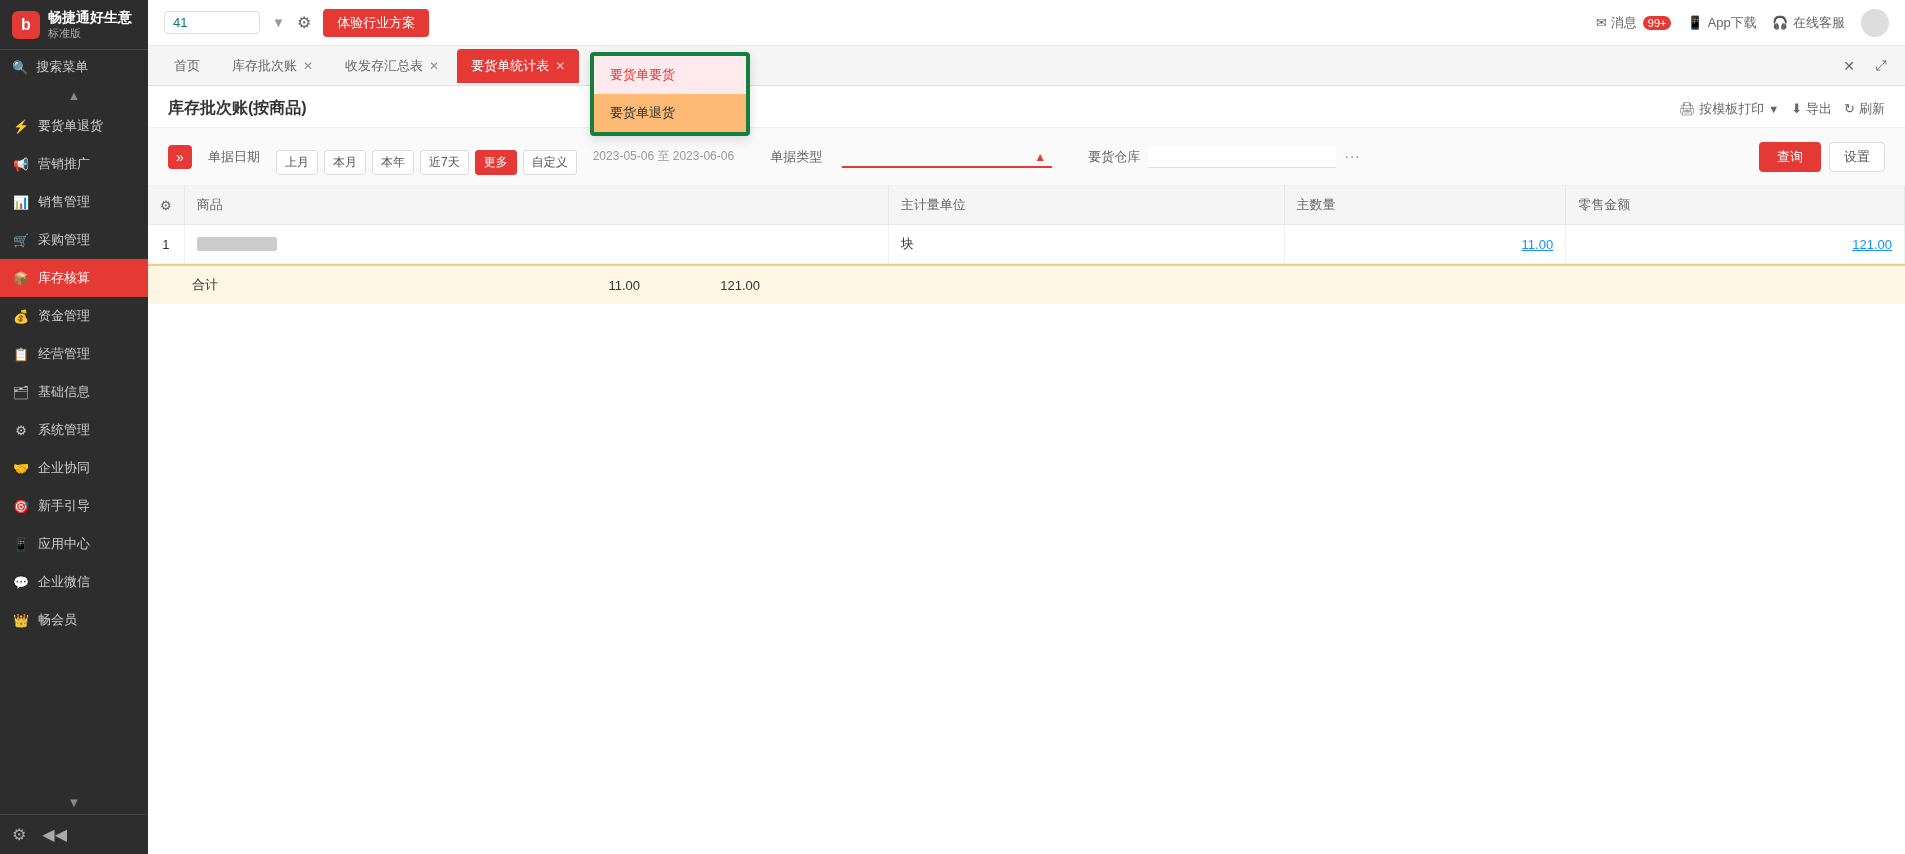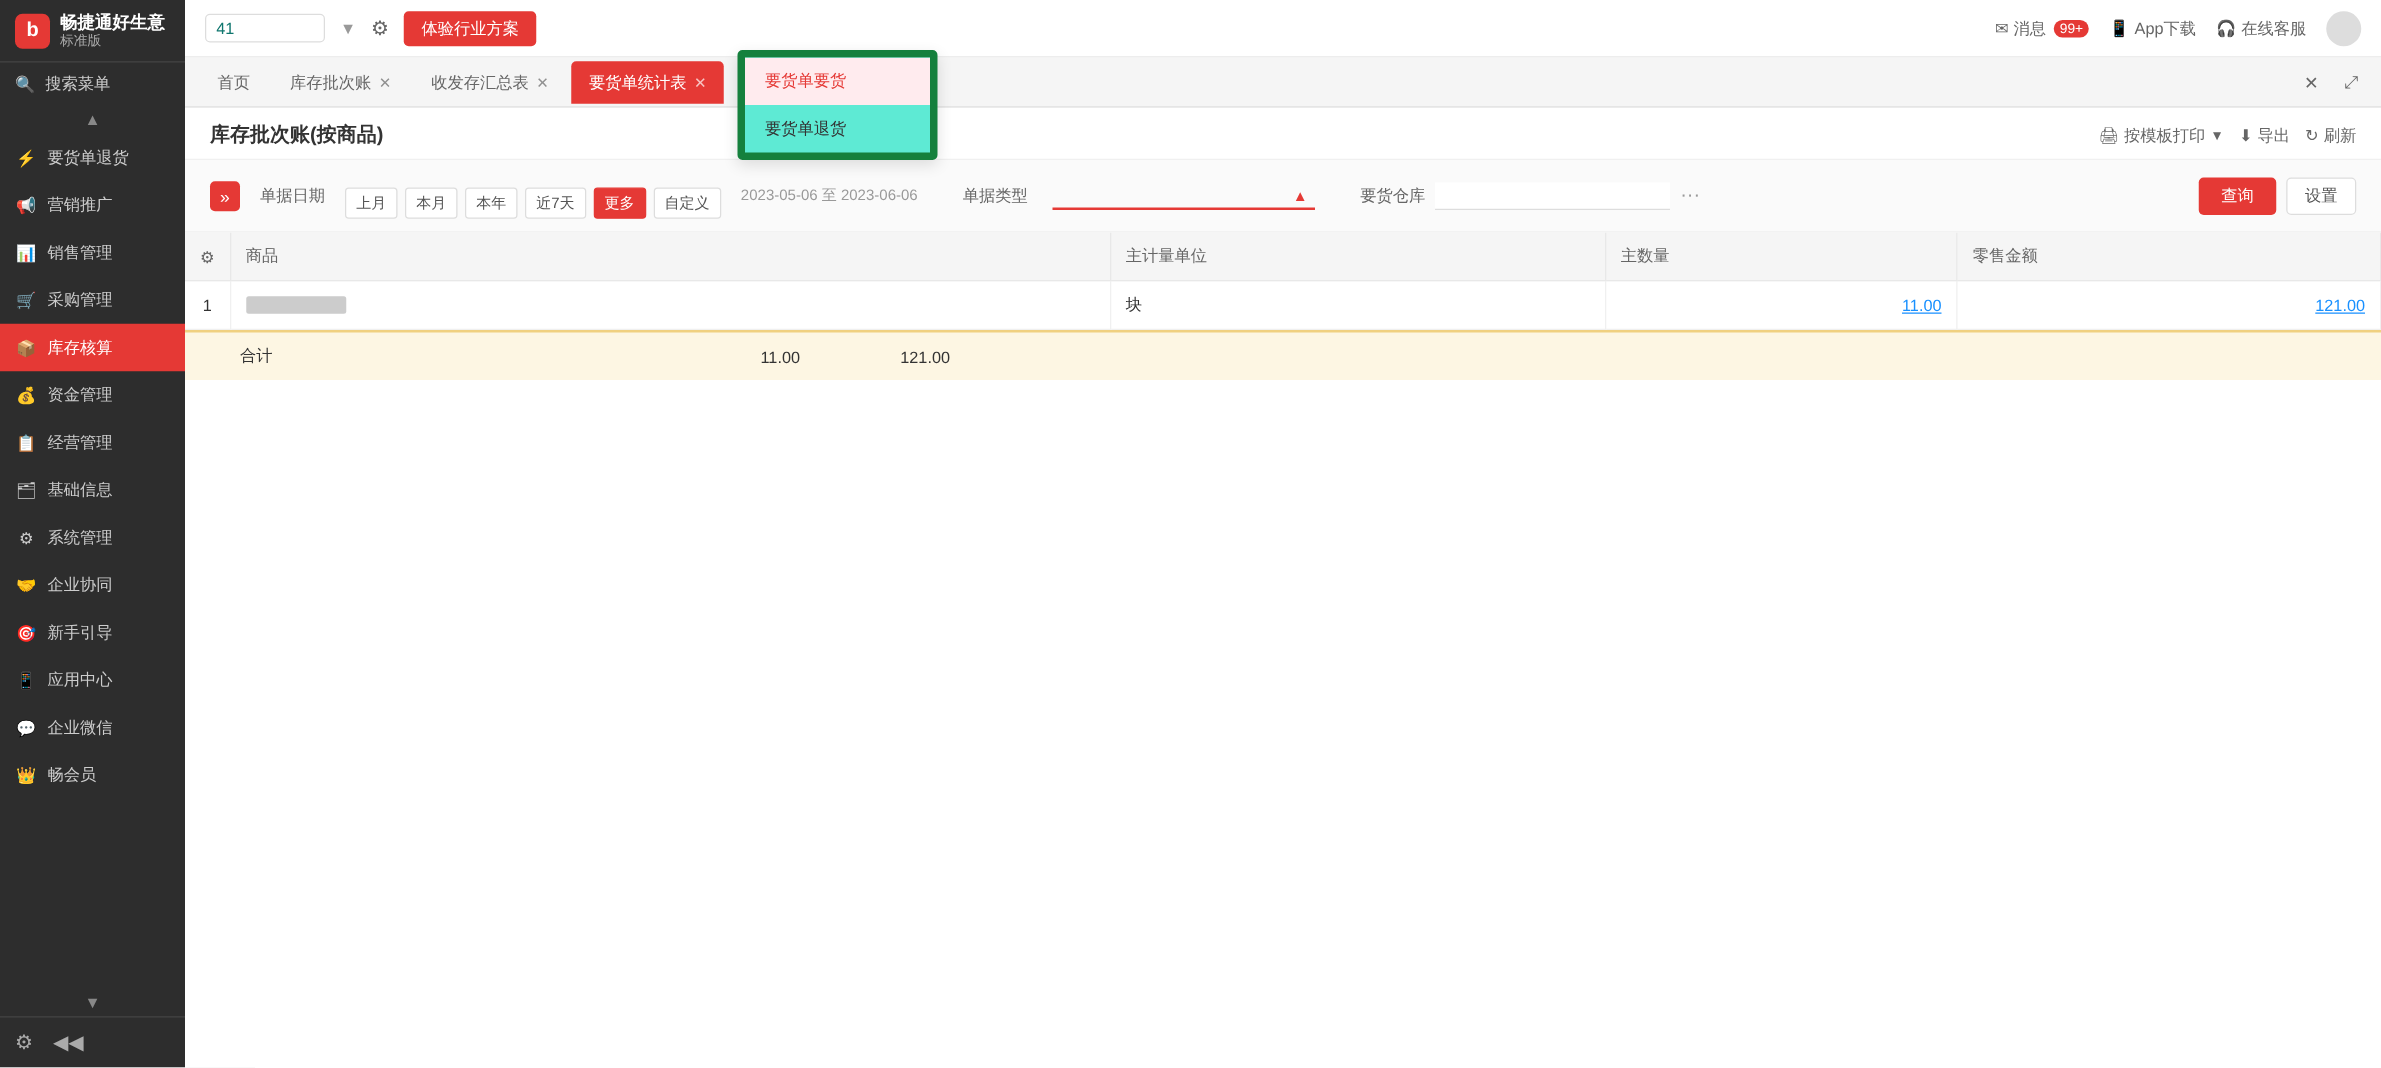--- a/index.html
+++ b/index.html
@@ -343,24 +343,24 @@
       border: 1px solid #ddd;
       border-radius: 4px;
       padding: 5px 14px;
       font-size: 13px;
       cursor: pointer;
     }
 
     
     .type-dropdown {
       position: absolute;
-      top: 40px;
+      top: 52px;
       left: 590px;
-      background: #5eead4;
-      border: 6px solid #15803d;
+      background: #fdba74;
+      border: 4px solid #15803d;
       border-radius: 4px;
       box-shadow: 0 4px 12px rgba(0,0,0,0.12);
       z-index: 100;
       min-width: 160px;
       overflow: hidden;
     }
     .dropdown-item {
       padding: 10px 16px;
       cursor: pointer;
       font-size: 13px;

